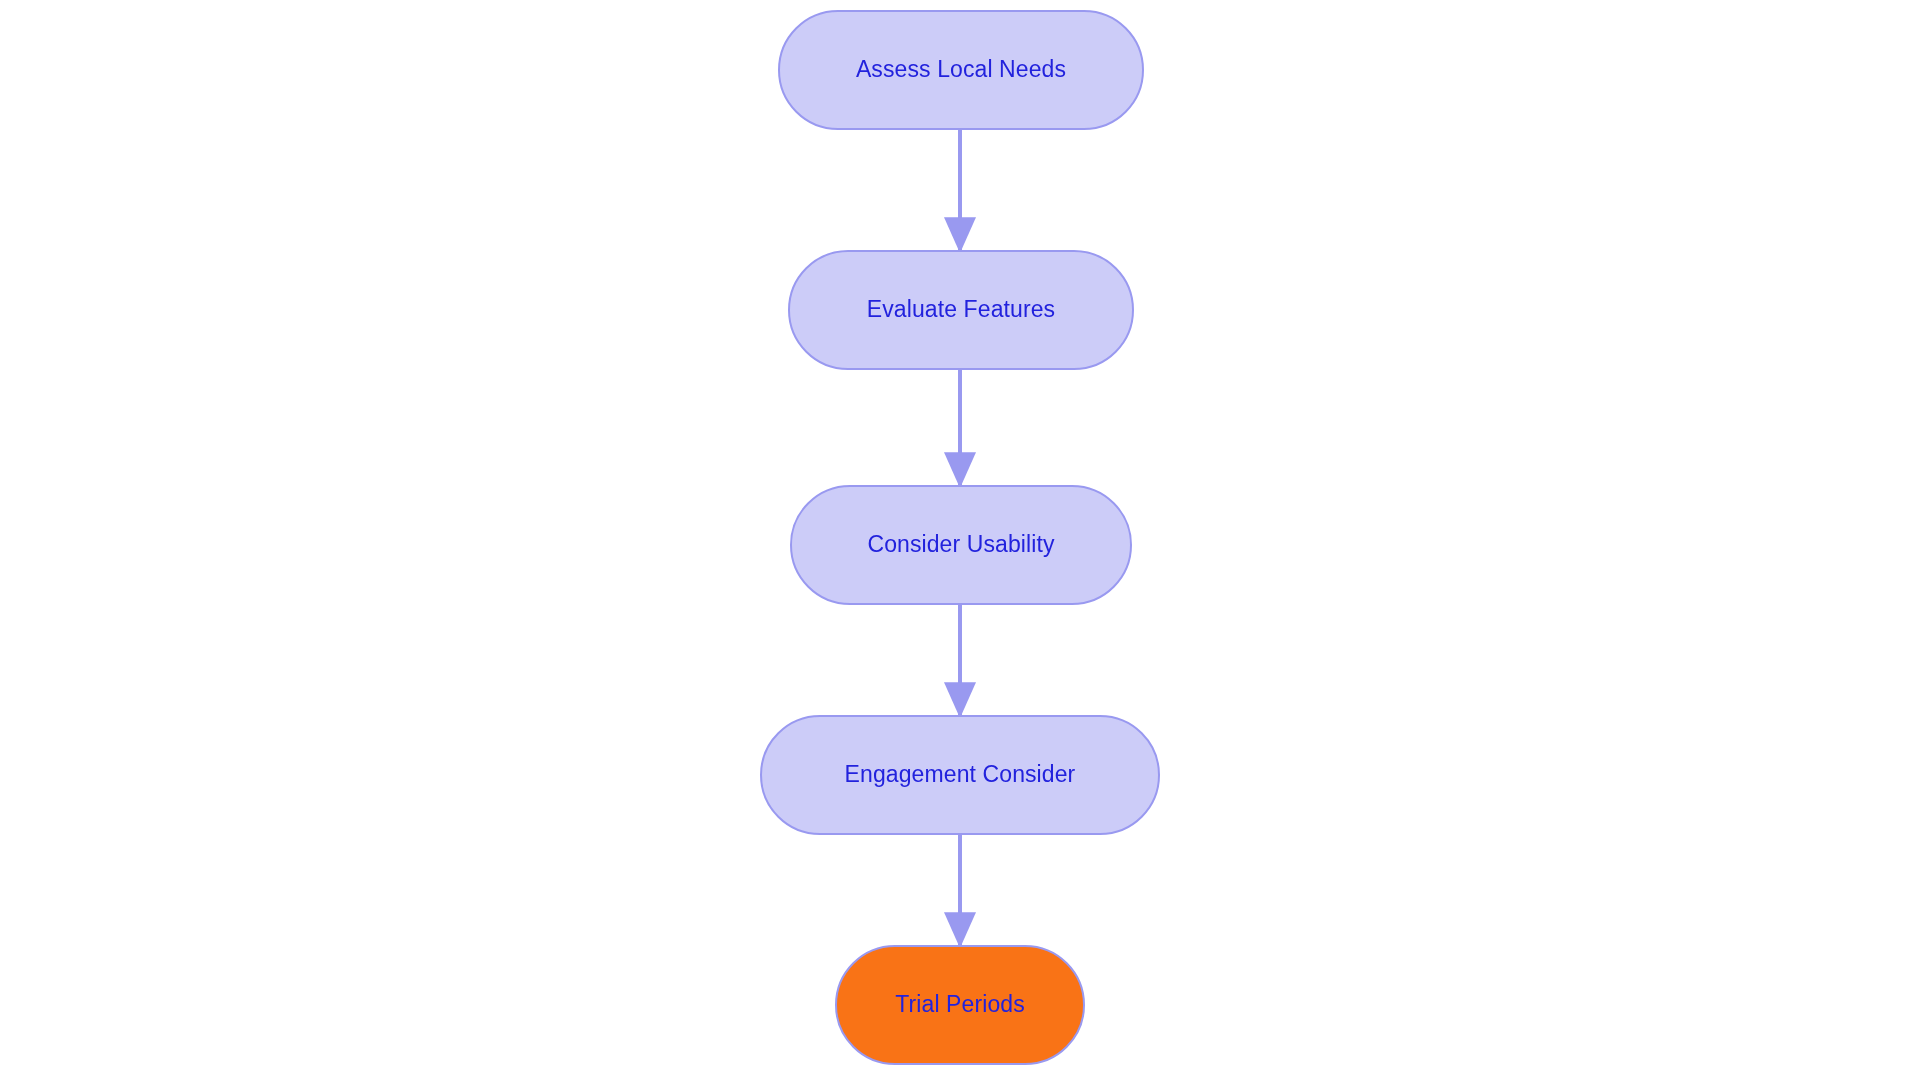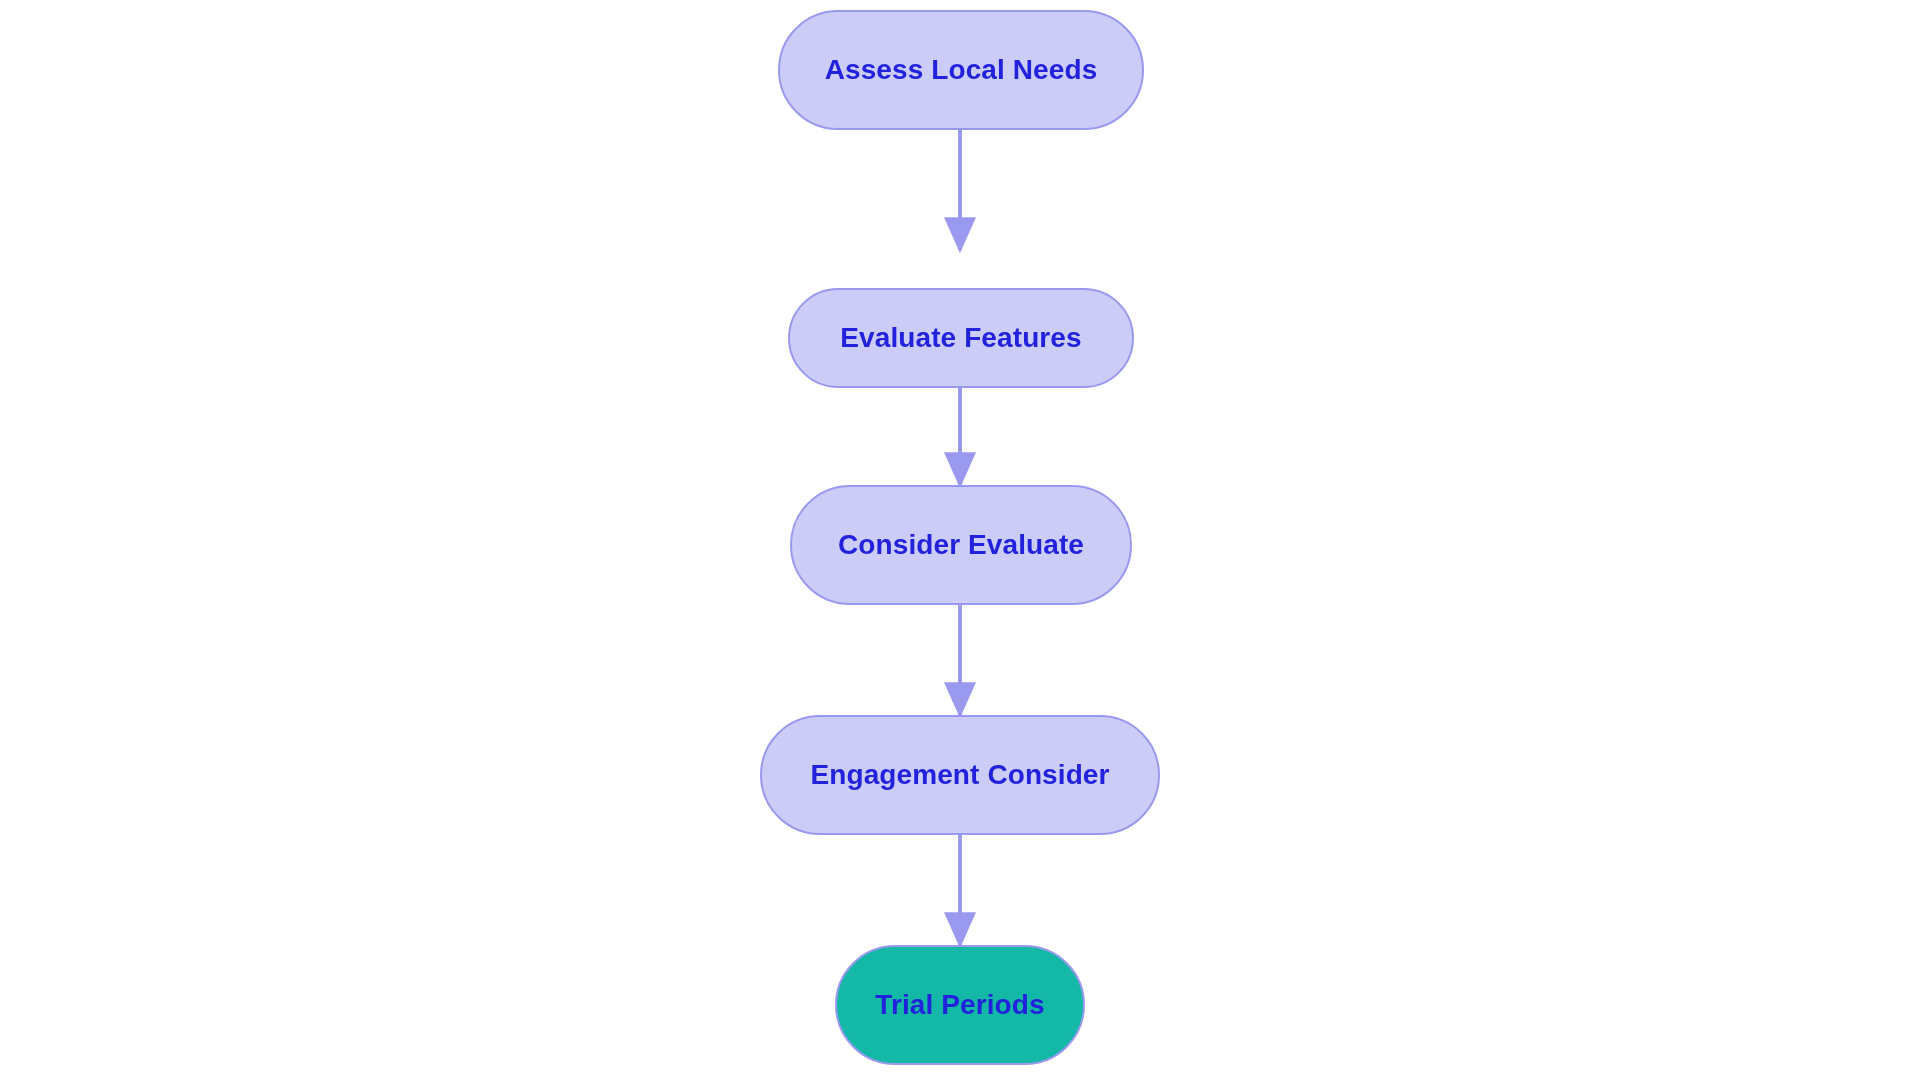--- a/index.html
+++ b/index.html
@@ -34,22 +34,22 @@
     display: flex;
     align-items: center;
     justify-content: center;
     background: #ccccf8;
     border: 2px solid #9999f0;
     border-radius: 999px;
     text-align: center;
   }
   .node-label {
     font-family: "Liberation Sans", sans-serif;
-    font-size: 28px;
-    font-weight: 700;
+    font-size: 23px;
+    font-weight: 400;
     color: #2222dd;
     letter-spacing: 0.1px;
     line-height: 1.1;
     white-space: nowrap;
     user-select: none;
     text-align: center;
   }
 </style>
 </head>
 <body>
@@ -67,27 +67,27 @@
         <line x1="960" y1="370" x2="960" y2="485" stroke="#9999f0" stroke-width="4" marker-end="url(#arrowhead)"></line>
         <line x1="960" y1="605" x2="960" y2="715" stroke="#9999f0" stroke-width="4" marker-end="url(#arrowhead)"></line>
         <line x1="960" y1="835" x2="960" y2="945" stroke="#9999f0" stroke-width="4" marker-end="url(#arrowhead)"></line>
       </g>
   </svg>
 
   <div id="nodes-group">
       <div class="node" style="left: 778px; top: 10px; width: 366px; height: 120px; background: rgb(204, 204, 248); border-color: rgb(153, 153, 240);">
         <span class="node-label" style="color: rgb(34, 34, 221);">Assess Local Needs</span>
       </div>
-      <div class="node" style="left: 788px; top: 250px; width: 346px; height: 100px; background: rgb(204, 204, 248); border-color: rgb(153, 153, 240); margin-top: 38px;">
+      <div class="node" style="left: 788px; top: 250px; width: 346px; height: 120px; background: rgb(204, 204, 248); border-color: rgb(153, 153, 240);">
         <span class="node-label" style="color: rgb(34, 34, 221);">Evaluate Features</span>
       </div>
       <div class="node" style="left: 790px; top: 485px; width: 342px; height: 120px; background: rgb(204, 204, 248); border-color: rgb(153, 153, 240);">
-        <span class="node-label" style="color: rgb(34, 34, 221);">Consider Evaluate</span>
+        <span class="node-label" style="color: rgb(34, 34, 221);">Consider Usability</span>
       </div>
       <div class="node" style="left: 760px; top: 715px; width: 400px; height: 120px; background: rgb(204, 204, 248); border-color: rgb(153, 153, 240);">
         <span class="node-label" style="color: rgb(34, 34, 221);">Engagement Consider</span>
       </div>
-      <div class="node" style="left: 835px; top: 945px; width: 250px; height: 120px; background: #14b8a6; border-color: rgb(153, 153, 240);">
+      <div class="node" style="left: 835px; top: 945px; width: 250px; height: 120px; background: #f97316; border-color: rgb(153, 153, 240);">
         <span class="node-label" style="color: rgb(34, 34, 221);">Trial Periods</span>
       </div>
     </div>
 
 </div>
 
 </body></html>

